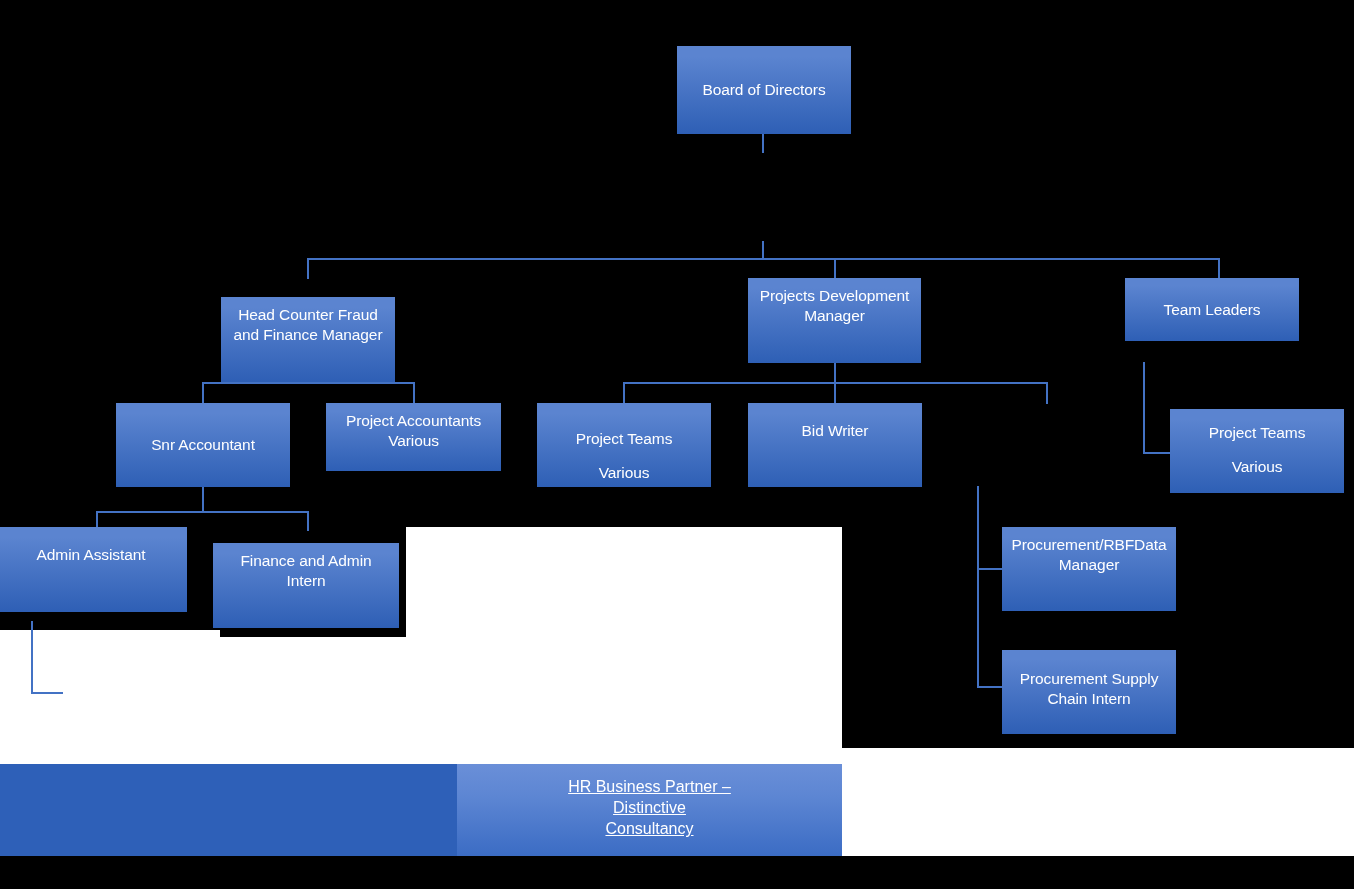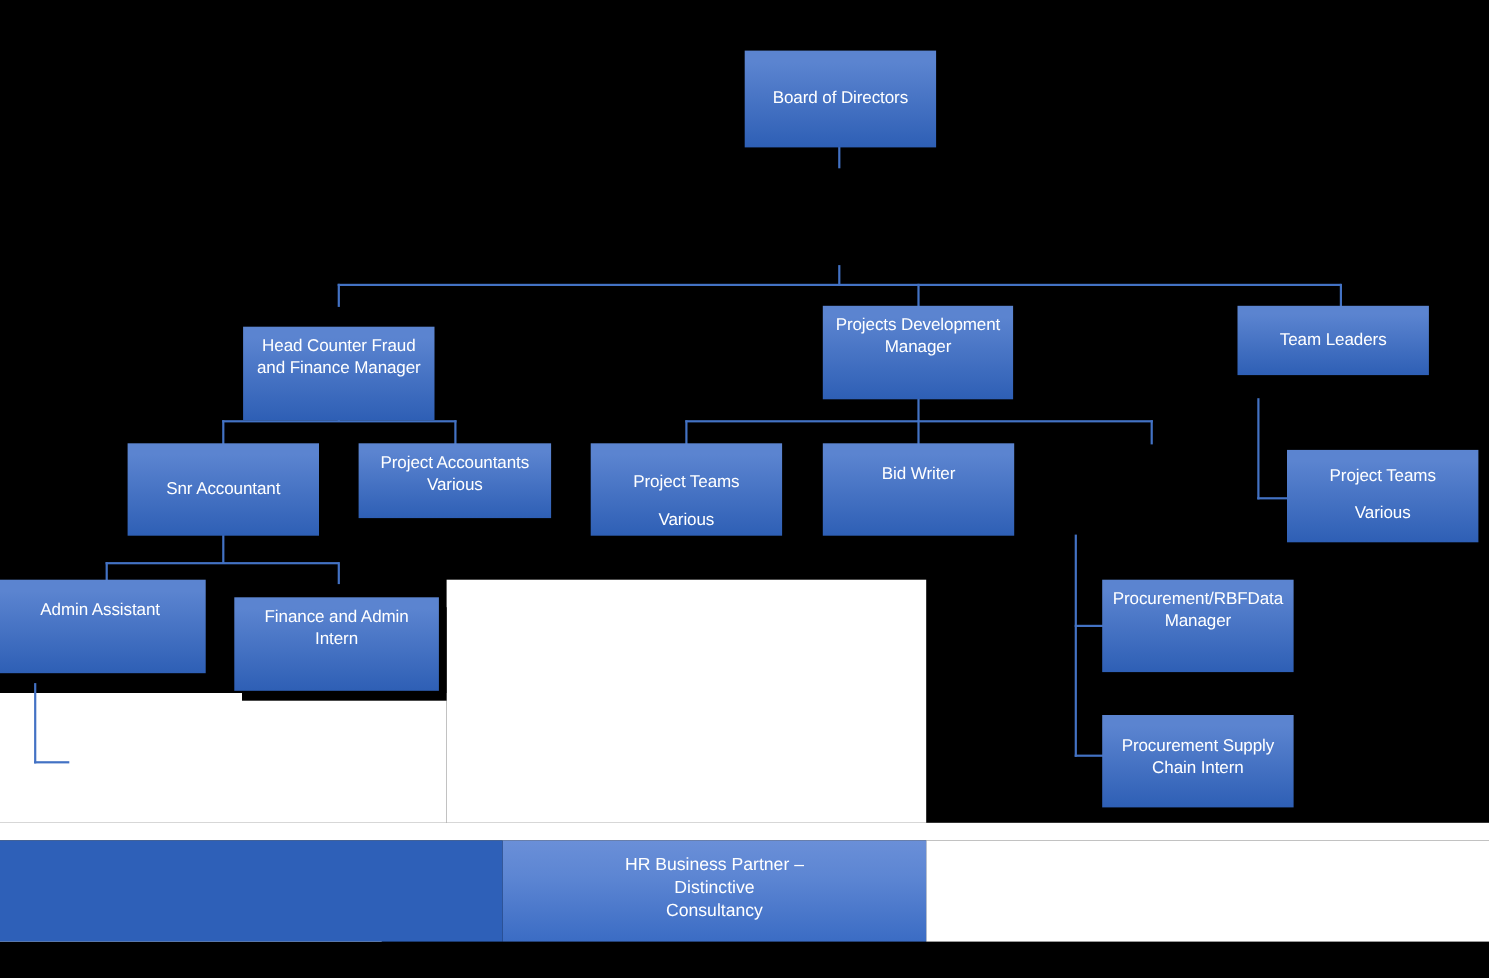--- a/index.html
+++ b/index.html
@@ -86,21 +86,21 @@
     position: absolute;
     background: linear-gradient(to bottom, #6a8fd8 0%, #5d86d3 35%, #3b6cc4 100%);
     color: #ffffff;
     font-size: 16px;
     line-height: 1.32;
     text-align: center;
     z-index: 12;
     padding-top: 12px;
     box-sizing: border-box;
   }
-  .banner-grad .bl { display: block; }
+  .banner-grad .bl { display: block; text-decoration: underline; }
 </style>
 </head>
 <body>
 
 <div id="stage">
 
   <div class="white-panel" style="left:406px; top:527px; width:436px; height:221px;"></div>
   <div class="white-panel" style="left:0px; top:630px; width:406px; height:118px;"></div>
   <div class="white-panel" style="left:0px; top:748px; width:1354px; height:16px;"></div>
   <div class="white-panel" style="left:0px; top:788px; width:347px; height:68px;"></div>

